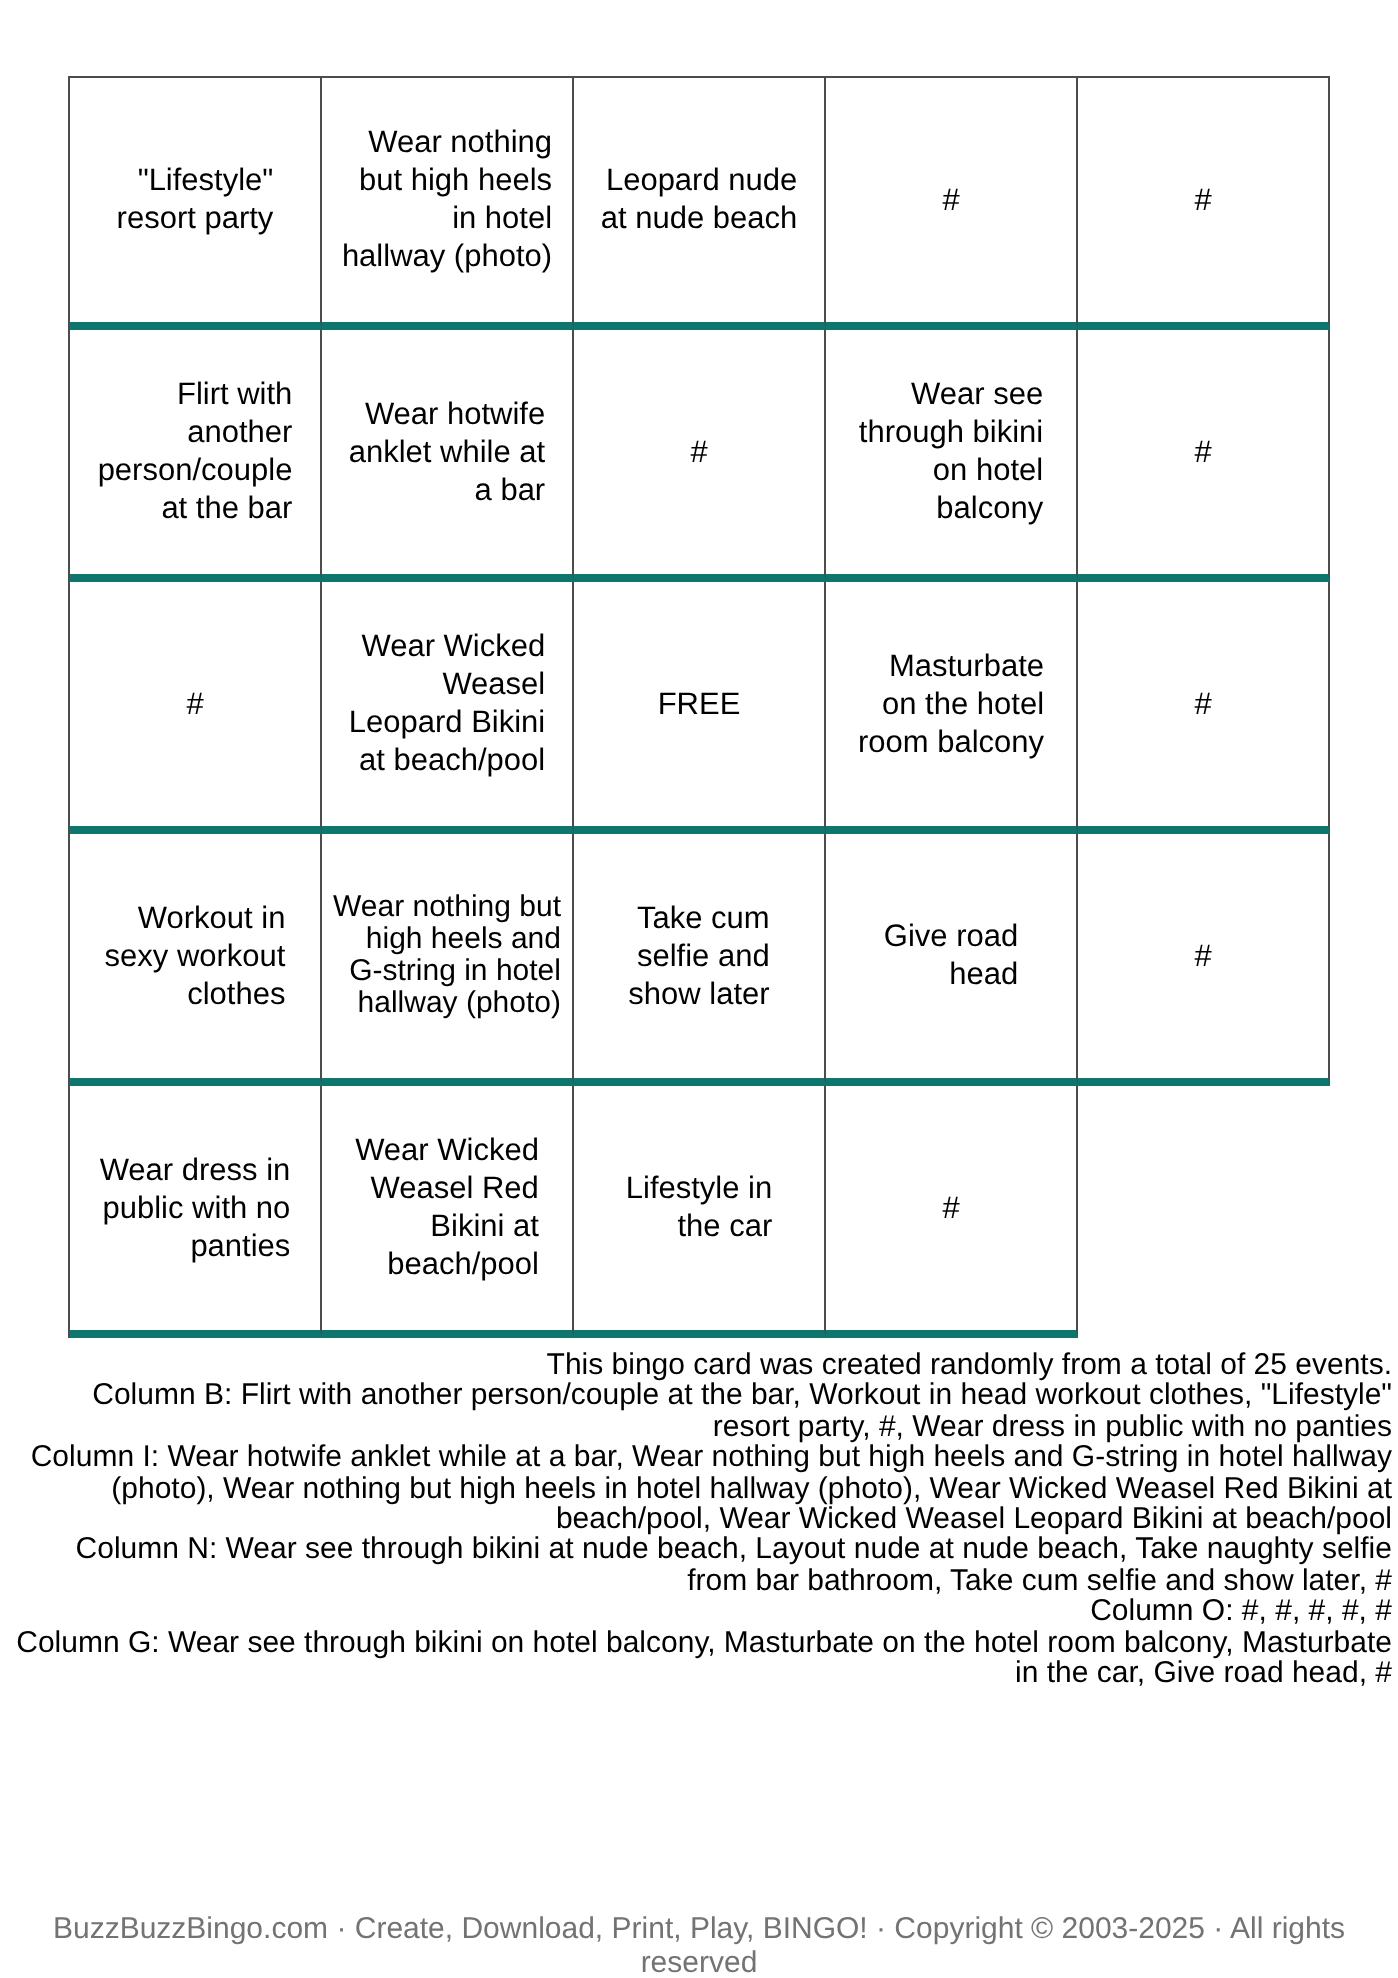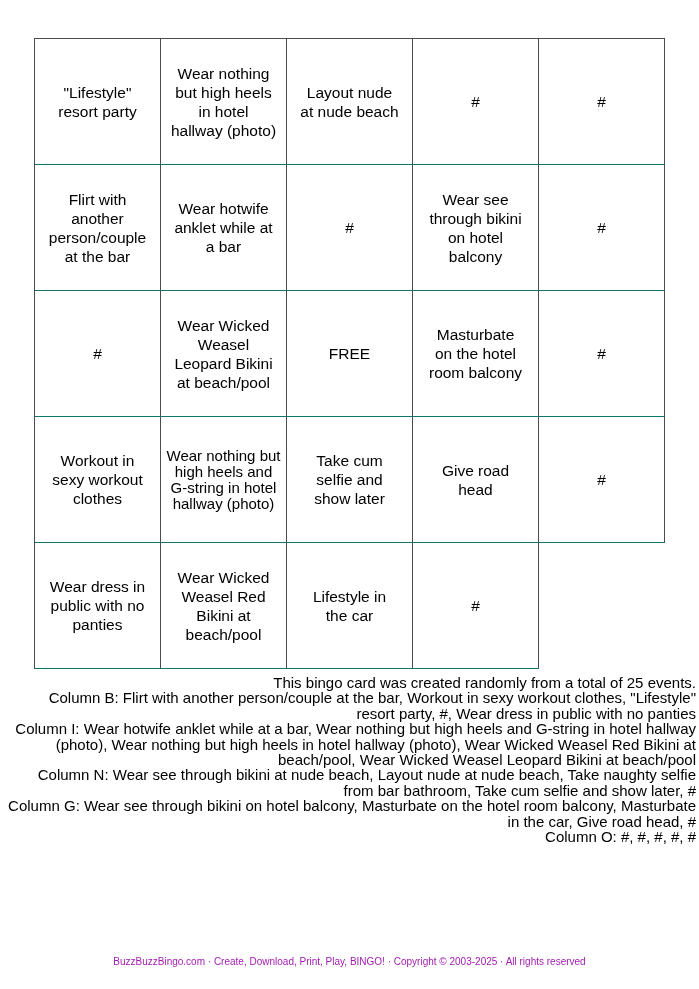--- a/index.html
+++ b/index.html
@@ -20,26 +20,26 @@
     left: 34px;
     top: 38px;
     display: grid;
     grid-template-columns: repeat(5, 126px);
     grid-auto-rows: 126px;
     border-top: 1px solid #4c4c4c;
     border-left: 1px solid #4c4c4c;
   }
   .cell {
     border-right: 1px solid #4c4c4c;
-    border-bottom: 1px solid #0f766e;
+    border-bottom: 4px solid #0f766e;
     box-sizing: border-box;
     display: flex;
     align-items: center;
     justify-content: center;
-    text-align: center;
+    text-align: right;
     font-size: 15.5px;
     line-height: 19px;
     white-space: pre-line;
     padding: 2px;
   }
   .cell.small {
     font-size: 15px;
     line-height: 16px;
   }
   .summary {
@@ -51,35 +51,35 @@
     line-height: 15.4px;
     color: #000000;
     text-align: right;
   }
   .footer {
     position: absolute;
     left: 0;
     top: 956px;
     width: 699px;
     text-align: center;
-    font-size: 10px;
-    color: #a21caf;
+    font-size: 15px;
+    color: #737373;
   }
 </style>
 </head>
 <body>
 
 <div class="bingo-grid">
   <div class="cell">"Lifestyle"
 resort party</div>
   <div class="cell">Wear nothing
 but high heels
 in hotel
 hallway (photo)</div>
-  <div class="cell">Layout nude
+  <div class="cell">Leopard nude
 at nude beach</div>
   <div class="cell">#</div>
   <div class="cell">#</div>
 
   <div class="cell">Flirt with
 another
 person/couple
 at the bar</div>
   <div class="cell">Wear hotwife
 anklet while at
@@ -123,20 +123,20 @@
 Weasel Red
 Bikini at
 beach/pool</div>
   <div class="cell">Lifestyle in
 the car</div>
   <div class="cell">#</div>
 </div>
 
 <div class="summary">
   <div>This bingo card was created randomly from a total of 25 events.</div>
-  <div>Column B: Flirt with another person/couple at the bar, Workout in sexy workout clothes, "Lifestyle" resort party, #, Wear dress in public with no panties</div>
+  <div>Column B: Flirt with another person/couple at the bar, Workout in head workout clothes, "Lifestyle" resort party, #, Wear dress in public with no panties</div>
   <div>Column I: Wear hotwife anklet while at a bar, Wear nothing but high heels and G-string in hotel hallway (photo), Wear nothing but high heels in hotel hallway (photo), Wear Wicked Weasel Red Bikini at beach/pool, Wear Wicked Weasel Leopard Bikini at beach/pool</div>
   <div>Column N: Wear see through bikini at nude beach, Layout nude at nude beach, Take naughty selfie from bar bathroom, Take cum selfie and show later, #</div>
+  <div>Column O: #, #, #, #, #</div>
   <div>Column G: Wear see through bikini on hotel balcony, Masturbate on the hotel room balcony, Masturbate in the car, Give road head, #</div>
-  <div>Column O: #, #, #, #, #</div>
 </div>
 
 <div class="footer">BuzzBuzzBingo.com · Create, Download, Print, Play, BINGO! · Copyright © 2003-2025 · All rights reserved</div>
 
 </body></html>

